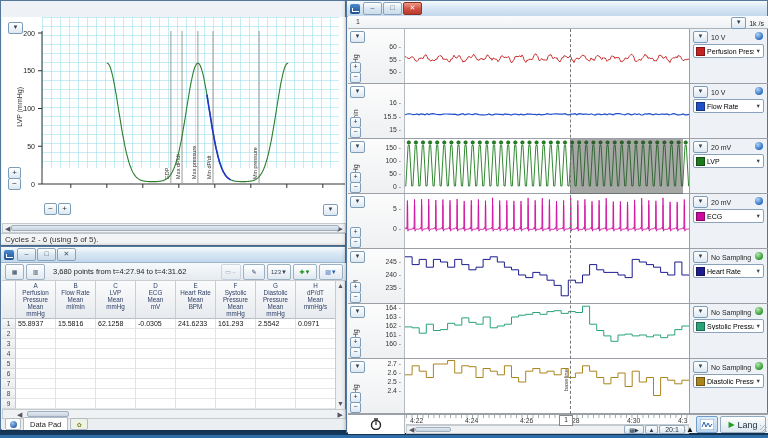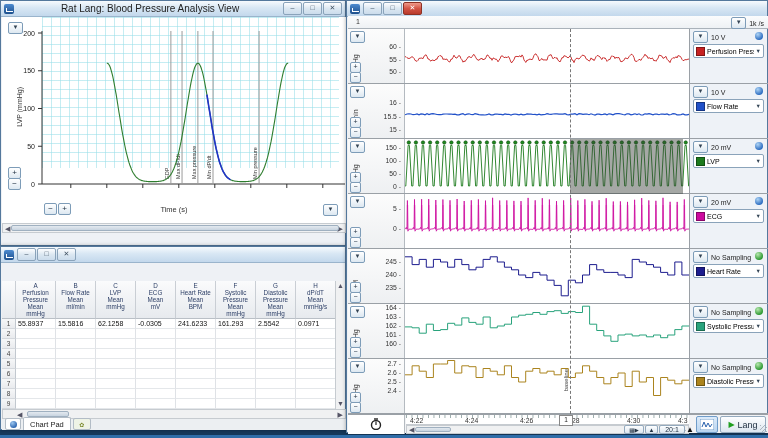--- a/index.html
+++ b/index.html
@@ -43,29 +43,20 @@
   .info.green{background:radial-gradient(circle at 35% 30%,#b8e8b0,#2f9a33 70%);}
   .rangerow{position:absolute;left:3px;top:2px;display:flex;align-items:center;gap:3px;color:#222;}
   .minmax{position:absolute;left:2px;width:9px;height:9px;border:1px solid #7d9cb8;border-radius:2px;background:linear-gradient(#fff,#dde8f1);font-size:7px;line-height:8px;text-align:center;color:#234;}
   .toolbtn{height:16px;border:1px solid #93a9bd;border-radius:2px;background:linear-gradient(#fdfeff,#dce6ef);display:flex;align-items:center;justify-content:center;font-size:7px;color:#234;box-sizing:border-box;}
   svg text{font-family:"Liberation Sans",sans-serif;}
 </style>
 </head>
 <body>
 
 <div class="win" style="left:0;top:0;width:346px;height:246px;">
-  <div class="tb">
-    <div class="appico"></div>
-    <div class="ttl">Rat Lang: Blood Pressure Analysis View</div>
-    <div class="caps">
-      <div class="capbtn">–</div>
-      <div class="capbtn">□</div>
-      <div class="capbtn">✕</div>
-    </div>
-  </div>
   <div style="position:absolute;left:1px;top:16px;width:344px;height:206px;background:#fff;">
     <div class="dropbtn" style="position:absolute;left:6px;top:5px;">▼</div>
     <div class="grid-small" style="position:absolute;left:40px;top:0px;width:297px;height:151px;"></div>
     <svg id="analysis-svg" width="344" height="190" style="position:absolute;left:0;top:-16px;">
         <line x1="40" y1="183" x2="343" y2="183" stroke="#333" stroke-width="1"></line>
         <line x1="40" y1="30" x2="40" y2="183" stroke="#333" stroke-width="1"></line>
         <line x1="36" y1="32" x2="40" y2="32" stroke="#333"></line>
         <text x="33" y="34.5" text-anchor="end" font-size="7" fill="#222">200</text>
         <line x1="36" y1="69.75" x2="40" y2="69.75" stroke="#333"></line>
         <text x="33" y="72.25" text-anchor="end" font-size="7" fill="#222">150</text>
@@ -104,39 +95,51 @@
         <path d="M104.8,62.3 L105.5,62.3 L106.2,62.7 L107.0,63.7 L107.7,65.0 L108.4,66.8 L109.1,69.1 L109.8,71.7 L110.6,74.7 L111.3,78.0 L112.0,81.6 L112.7,85.4 L113.4,89.5 L114.2,93.7 L114.9,98.0 L115.6,102.5 L116.3,107.0 L117.0,111.5 L117.8,116.0 L118.5,120.4 L119.2,124.8 L119.9,129.1 L120.6,133.2 L121.4,137.1 L122.1,140.9 L122.8,144.5 L123.5,147.9 L124.2,151.1 L125.0,154.1 L125.7,156.9 L126.4,159.5 L127.1,161.9 L127.8,164.0 L128.6,166.0 L129.3,167.8 L130.0,169.4 L130.7,170.9 L131.4,172.2 L132.2,173.4 L132.9,174.4 L133.6,175.3 L134.3,176.1 L135.0,176.8 L135.8,177.4 L136.5,177.9 L137.2,178.4 L137.9,178.7 L138.6,179.1 L139.4,179.4 L140.1,179.6 L140.8,179.8 L141.5,180.0 L142.2,180.1 L143.0,180.2 L143.7,180.3 L144.4,180.4 L145.1,180.5 L145.8,180.5 L146.6,180.6 L147.3,180.6 L148.0,180.6 L148.7,180.6 L149.4,180.6 L150.2,180.6 L150.9,180.6 L151.6,180.6 L152.3,180.6 L153.0,180.6 L153.8,180.6 L154.5,180.6 L155.2,180.5 L155.9,180.5 L156.6,180.4 L157.4,180.3 L158.1,180.2 L158.8,180.1 L159.5,180.0 L160.2,179.8 L161.0,179.6 L161.7,179.4 L162.4,179.1 L163.1,178.7 L163.8,178.4 L164.6,177.9 L165.3,177.4 L166.0,176.8 L166.7,176.1 L167.4,175.3 L168.2,174.4 L168.9,173.4 L169.6,172.2 L170.3,170.9 L171.0,169.4 L171.8,167.8 L172.5,166.0 L173.2,164.0 L173.9,161.9 L174.6,159.5 L175.4,156.9 L176.1,154.1 L176.8,151.1 L177.5,147.9 L178.2,144.5 L179.0,140.9 L179.7,137.1 L180.4,133.2 L181.1,129.1 L181.8,124.8 L182.6,120.4 L183.3,116.0 L184.0,111.5 L184.7,107.0 L185.4,102.5 L186.2,98.0 L186.9,93.7 L187.6,89.5 L188.3,85.4 L189.0,81.6 L189.8,78.0 L190.5,74.7 L191.2,71.7 L191.9,69.1 L192.6,66.8 L193.4,65.0 L194.1,63.7 L194.8,62.7 L195.5,62.3 L196.2,62.3 L197.0,62.7 L197.7,63.7 L198.4,65.0 L199.1,66.8 L199.8,69.1 L200.6,71.7 L201.3,74.7 L202.0,78.0 L202.7,81.6 L203.4,85.4 L204.2,89.5 L204.9,93.7 L205.6,98.0 L206.3,102.5 L207.0,107.0 L207.8,111.5 L208.5,116.0 L209.2,120.4 L209.9,124.8 L210.6,129.1 L211.4,133.2 L212.1,137.1 L212.8,140.9 L213.5,144.5 L214.2,147.9 L215.0,151.1 L215.7,154.1 L216.4,156.9 L217.1,159.5 L217.8,161.9 L218.6,164.0 L219.3,166.0 L220.0,167.8 L220.7,169.4 L221.4,170.9 L222.2,172.2 L222.9,173.4 L223.6,174.4 L224.3,175.3 L225.0,176.1 L225.8,176.8 L226.5,177.4 L227.2,177.9 L227.9,178.4 L228.6,178.7 L229.4,179.1 L230.1,179.4 L230.8,179.6 L231.5,179.8 L232.2,180.0 L233.0,180.1 L233.7,180.2 L234.4,180.3 L235.1,180.4 L235.8,180.5 L236.6,180.5 L237.3,180.5 L238.0,180.6 L238.7,180.6 L239.4,180.6 L240.2,180.6 L240.9,180.6 L241.6,180.6 L242.3,180.6 L243.0,180.6 L243.8,180.6 L244.5,180.5 L245.2,180.5 L245.9,180.5 L246.6,180.4 L247.4,180.3 L248.1,180.2 L248.8,180.1 L249.5,180.0 L250.2,179.8 L251.0,179.6 L251.7,179.4 L252.4,179.1 L253.1,178.7 L253.8,178.4 L254.6,177.9 L255.3,177.4 L256.0,176.8 L256.7,176.1 L257.4,175.3 L258.2,174.4 L258.9,173.4 L259.6,172.2 L260.3,170.9 L261.0,169.4 L261.8,167.8 L262.5,166.0 L263.2,164.0 L263.9,161.9 L264.6,159.5 L265.4,156.9 L266.1,154.1 L266.8,151.1 L267.5,147.9 L268.2,144.5 L269.0,140.9 L269.7,137.1 L270.4,133.2 L271.1,129.1 L271.8,124.8 L272.6,120.4 L273.3,116.0 L274.0,111.5 L274.7,107.0 L275.4,102.5 L276.2,98.0 L276.9,93.7 L277.6,89.5 L278.3,85.4 L279.0,81.6 L279.8,78.0 L280.5,74.7 L281.2,71.7 L281.9,69.1 L282.6,66.8 L283.4,65.0 L284.1,63.7 L284.8,62.7 L285.5,62.3 L286.2,62.3" fill="none" stroke="#2e7d2e" stroke-width="1.1"></path>
         <path d="M204.9,93.7 L205.6,98.0 L206.3,102.5 L207.0,107.0 L207.8,111.5 L208.5,116.0 L209.2,120.4 L209.9,124.8 L210.6,129.1 L211.4,133.2 L212.1,137.1 L212.8,140.9 L213.5,144.5 L214.2,147.9 L215.0,151.1 L215.7,154.1 L216.4,156.9 L217.1,159.5 L217.8,161.9 L218.6,164.0 L219.3,166.0 L220.0,167.8 L220.7,169.4 L221.4,170.9 L222.2,172.2 L222.9,173.4 L223.6,174.4 L224.3,175.3 L225.0,176.1 L225.8,176.8 L226.5,177.4 L227.2,177.9 L227.9,178.4 L228.6,178.7" fill="none" stroke="#2133cc" stroke-width="1.6"></path>
       </svg>
     <div class="vlabel" style="position:absolute;left:14px;top:70px;">LVP (mmHg)</div>
     <div class="zoombtn" style="position:absolute;left:6px;top:150px;">+</div>
     <div class="zoombtn" style="position:absolute;left:6px;top:161px;">−</div>
     <div style="position:absolute;left:42px;top:186px;display:flex;gap:1px;">
       <div class="zoombtn">−</div>
       <div class="zoombtn">+</div>
     </div>
-    <div style="position:absolute;left:0;right:0;top:188px;text-align:center;font-size:7.5px;color:#333;">Time (s)</div>
     <div class="dropbtn" style="position:absolute;right:8px;top:187px;">▼</div>
   </div>
   <div class="hscroll" style="left:1px;top:222px;width:344px;height:10px;">
     <div class="sarrow" style="left:2px;top:1px;">◀</div>
     <div class="sarrow" style="right:2px;top:1px;">▶</div>
     <div class="thumb" style="left:8px;width:326px;"></div>
   </div>
+  <div class="statusbar" style="top:232px;height:12px;">Cycles 2 - 6 (using 5 of 5).</div>
 </div>
 
 <div class="win" style="left:0;top:246px;width:346px;height:184px;">
   <div class="tb">
     <div class="appico"></div>
     <div class="caps">
       <div class="capbtn">–</div>
       <div class="capbtn">□</div>
       <div class="capbtn">✕</div>
     </div>
   </div>
+  <div style="position:absolute;left:1px;top:16px;width:344px;height:18px;background:linear-gradient(#f7f9fb,#e6ebf0);border-bottom:1px solid #c8cdd2;display:flex;align-items:center;gap:2px;padding:0 3px;box-sizing:border-box;">
+    <div class="dp-toolbtn" style="width:17px;">▦</div>
+    <div class="dp-toolbtn" style="width:17px;">▥</div>
+    <div style="font-size:7.5px;color:#222;margin-left:6px;">3,680 points from t=4:27.94 to t=4:31.62</div>
+    <div style="margin-left:auto;display:flex;gap:2px;">
+      <div class="dp-toolbtn" style="width:18px;opacity:.45;">▭→</div>
+      <div class="dp-toolbtn" style="width:20px;">✎</div>
+      <div class="dp-toolbtn" style="width:22px;">123▼</div>
+      <div class="dp-toolbtn" style="width:22px;color:#1c8a1c;">✚▼</div>
+      <div class="dp-toolbtn" style="width:22px;color:#2a5fae;">▨▼</div>
+    </div>
+  </div>
   <div id="dp-table" style="position:absolute;left:1px;top:34px;width:335px;height:128px;background:#fff;">
       <div style="display: flex; height: 38px;">
         <div class="dp-head" style="width: 14px; flex: 0 0 auto;"></div>
         <div class="dp-head" style="width: 40px; flex: 0 0 auto; display: flex; flex-direction: column; justify-content: flex-start; padding-top: 1px; line-height: 7px;">
           <div>A</div>
           <div>Perfusion Pressure</div>
           <div>Mean</div>
           <div>mmHg</div>
         </div>
         <div class="dp-head" style="width: 40px; flex: 0 0 auto; display: flex; flex-direction: column; justify-content: flex-start; padding-top: 1px; line-height: 7px;">
@@ -289,21 +292,21 @@
   <div class="hscroll" style="left:1px;top:162px;width:344px;height:10px;">
     <div class="sarrow" style="left:14px;top:1px;">◀</div>
     <div class="sarrow" style="right:2px;top:1px;">▶</div>
     <div class="thumb" style="left:24px;width:40px;"></div>
   </div>
   <div style="position:absolute;left:1px;top:172px;width:344px;height:11px;background:#eceff2;display:flex;align-items:flex-end;gap:2px;padding-left:3px;box-sizing:border-box;">
     <div style="width:14px;height:10px;border:1px solid #b2bcc6;border-radius:2px;background:#fff;display:flex;align-items:center;justify-content:center;">
       <div style="width:7px;height:7px;border-radius:50%;background:radial-gradient(circle at 35% 30%,#9cc6ef,#2a62ad 75%);"></div>
     </div>
     <div class="tab">
-        <span>Chart Pad</span>
+        <span>Data Pad</span>
       </div>
     <div style="width:16px;height:10px;border:1px solid #b2bcc6;border-radius:2px;background:#eef3e6;display:flex;align-items:center;justify-content:center;font-size:6px;color:#7a8a2a;">✿</div>
   </div>
 </div>
 
 <div class="win" style="left:346px;top:0;width:422px;height:433px;">
   <div class="tb">
     <div class="appico"></div>
     <div class="caps">
       <div class="capbtn">–</div>

